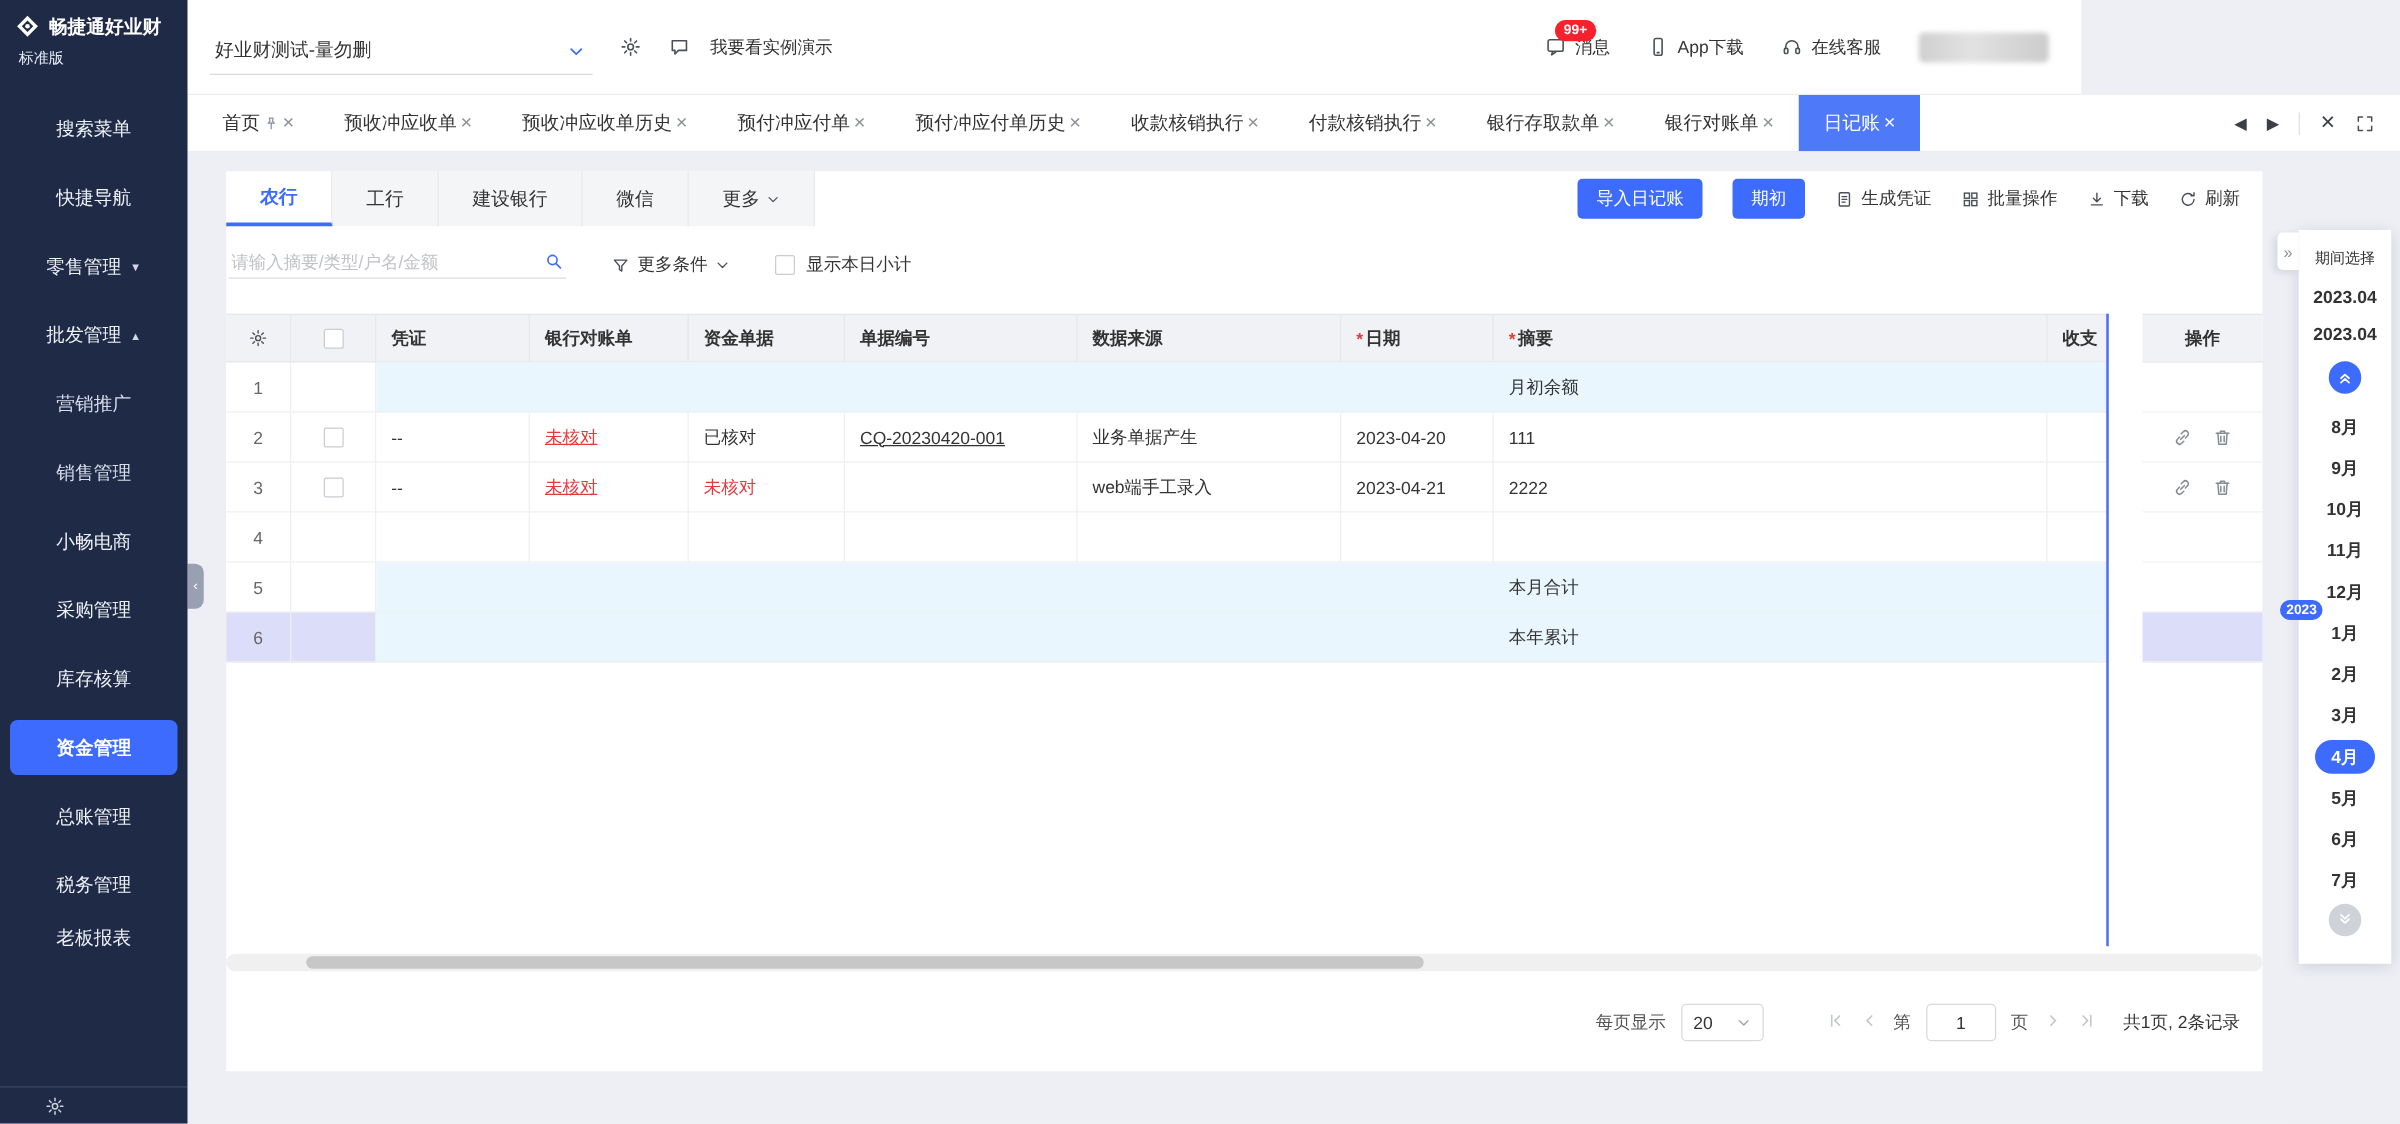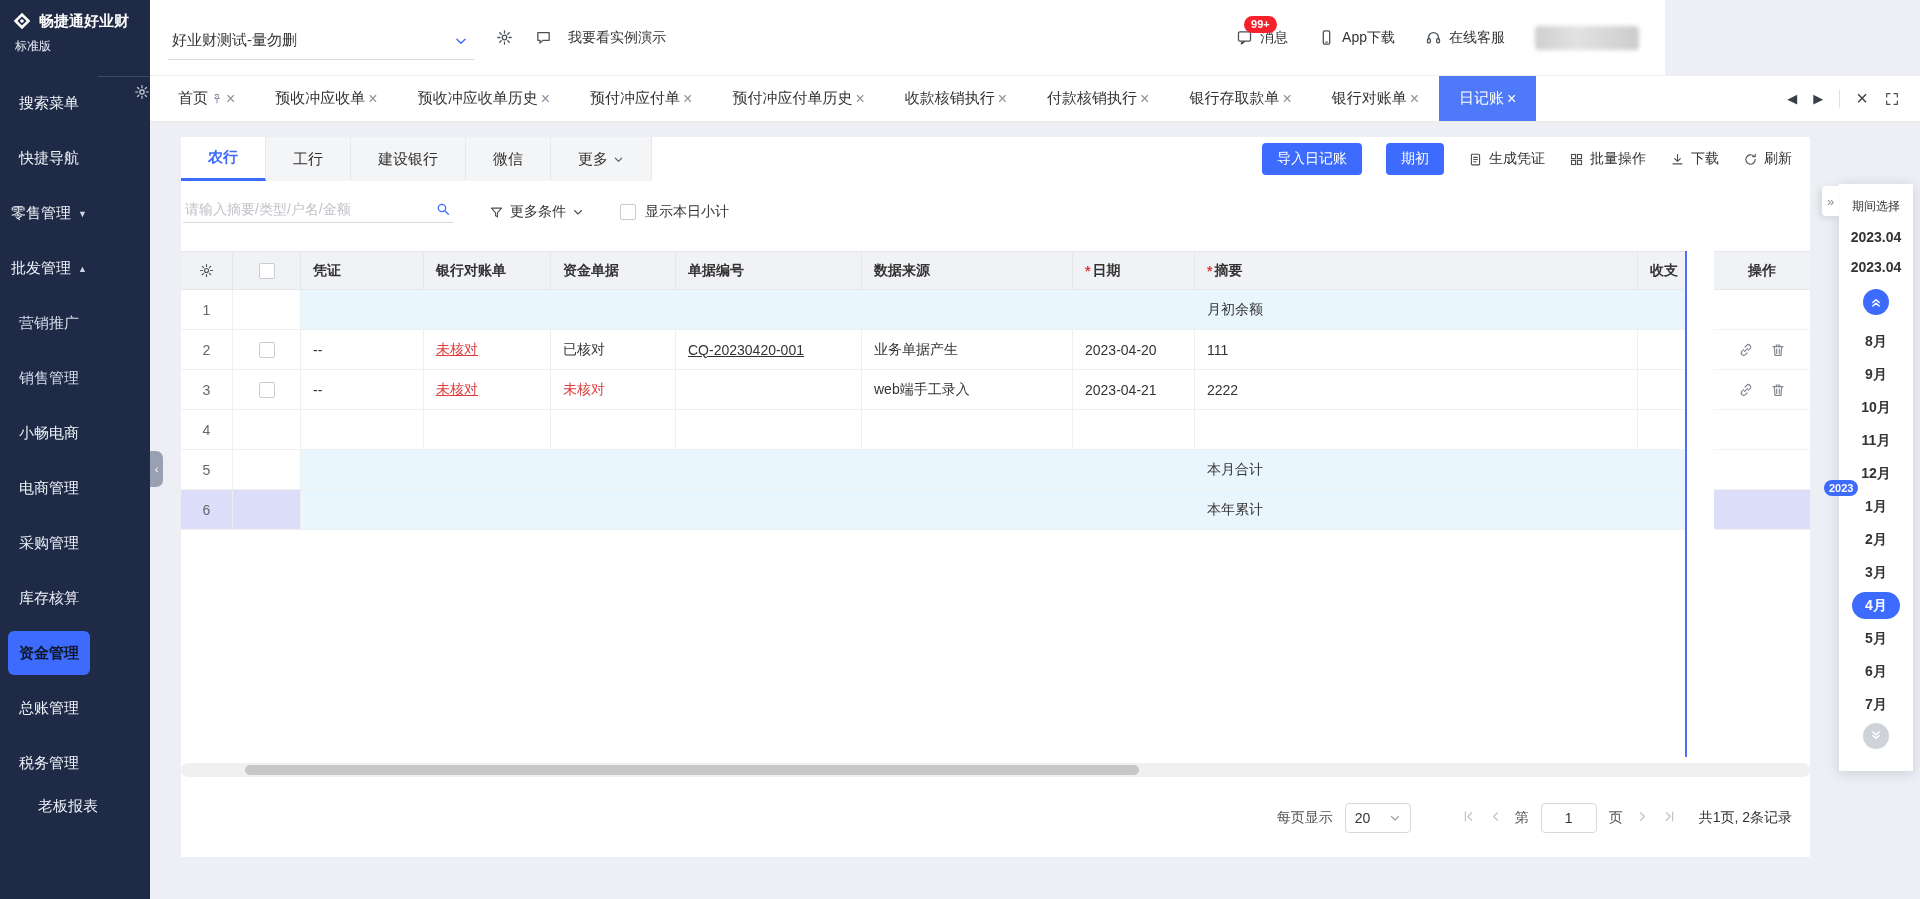--- a/index.html
+++ b/index.html
@@ -20,27 +20,27 @@
   .brand-edition{font-size:12px; margin:7px 0 0 3px; color:#e8ecf7;}
   .topbar-main{flex:1; display:flex; align-items:center; gap:22px; padding:0 26px 0 18px;}
   .org-select{width:306px; display:flex; align-items:center; justify-content:space-between; border-bottom:1px solid #d8dade; padding:6px 6px 9px 4px; margin-top:10px; font-size:15px;}
   .demo-link{display:flex; align-items:center; gap:16px; font-size:14px;}
   .topbar-right{margin-left:auto; display:flex; align-items:center; gap:30px;}
   .tb-item{display:flex; align-items:center; gap:7px; font-size:14px; position:relative;}
   .badge{position:absolute; top:-13px; left:8px; background:#f5222d; color:#fff; font-size:11px; line-height:1; padding:3px 7px; border-radius:9px; font-weight:bold;}
   .user-blur{width:104px; height:24px; border-radius:4px; background:linear-gradient(90deg,#cfcfcf,#e2e2e2 40%,#cccccc); filter:blur(2px);}
 
   
-  .sidebar{position:absolute; left:0; top:76px; bottom:0; width:150px; background:var(--sidebar); display:flex; z-index:20;}
+  .sidebar{position:absolute; left:0; top:76px; bottom:0; width:150px; background:var(--sidebar); display:flex; flex-direction:column; z-index:20;}
   .side-nav{flex:1; overflow:hidden;}
   .side-item{height:55px; display:flex; align-items:center; justify-content:center; gap:7px; color:#eef1f7; font-size:15px;}
   .side-item.child{color:#d6dcea;}
   .side-arrow{font-size:9px; color:#cfd6e6;}
-  .side-item.active{background:var(--accent); height:44px; margin:5px 8px 6px 8px; border-radius:6px; color:#0f172a; font-weight:bold;}
-  .side-item.partial{height:22px; overflow:hidden; align-items:flex-start;justify-content:flex-end;}
+  .side-item.active{background:var(--accent); height:44px; margin:5px 8px 6px 8px; border-radius:6px; color:#ffffff; font-weight:bold;}
+  .side-item.partial{height:22px; overflow:hidden; align-items:flex-start;}
   .side-item.partial .side-label{line-height:30px;}
   .side-footer{height:30px; flex:none; border-top:1px solid rgba(255,255,255,.14); display:flex; align-items:center; padding-left:36px;}
 
   
   .main{position:absolute; left:150px; top:76px; right:0; bottom:0; background:#edeff4;}
   .tabbar{height:46px; background:#fff; display:flex; align-items:stretch; border-bottom:1px solid #e8e8e8;}
   .tab-strip{display:flex; align-items:stretch; flex:1; overflow:hidden; padding-left:8px;}
   .tab{display:flex; align-items:center; gap:3px; padding:0 20px; font-size:15px; white-space:nowrap; color:#333;}
   .tab .tab-x{color:#8a8f99; font-size:16px;}
   .tab .icn{color:#8a92a6;}
@@ -213,23 +213,20 @@
       <div class="side-item child" data-interactable="true">
         <span class="side-label" data-interactable="false">营销推广</span>
       </div>
       <div class="side-item child" data-interactable="true">
         <span class="side-label" data-interactable="false">销售管理</span>
       </div>
       <div class="side-item" data-interactable="true">
         <span class="side-label" data-interactable="false">小畅电商</span>
       </div>
       <div class="side-item" data-interactable="true">
-        <span class="side-label" data-interactable="false">电商管理</span>
-      </div>
-      <div class="side-item" data-interactable="true">
         <span class="side-label" data-interactable="false">采购管理</span>
       </div>
       <div class="side-item" data-interactable="true">
         <span class="side-label" data-interactable="false">库存核算</span>
       </div>
       <div class="side-item active" data-interactable="true">
         <span class="side-label" data-interactable="false">资金管理</span>
       </div>
       <div class="side-item" data-interactable="true">
         <span class="side-label" data-interactable="false">总账管理</span>

